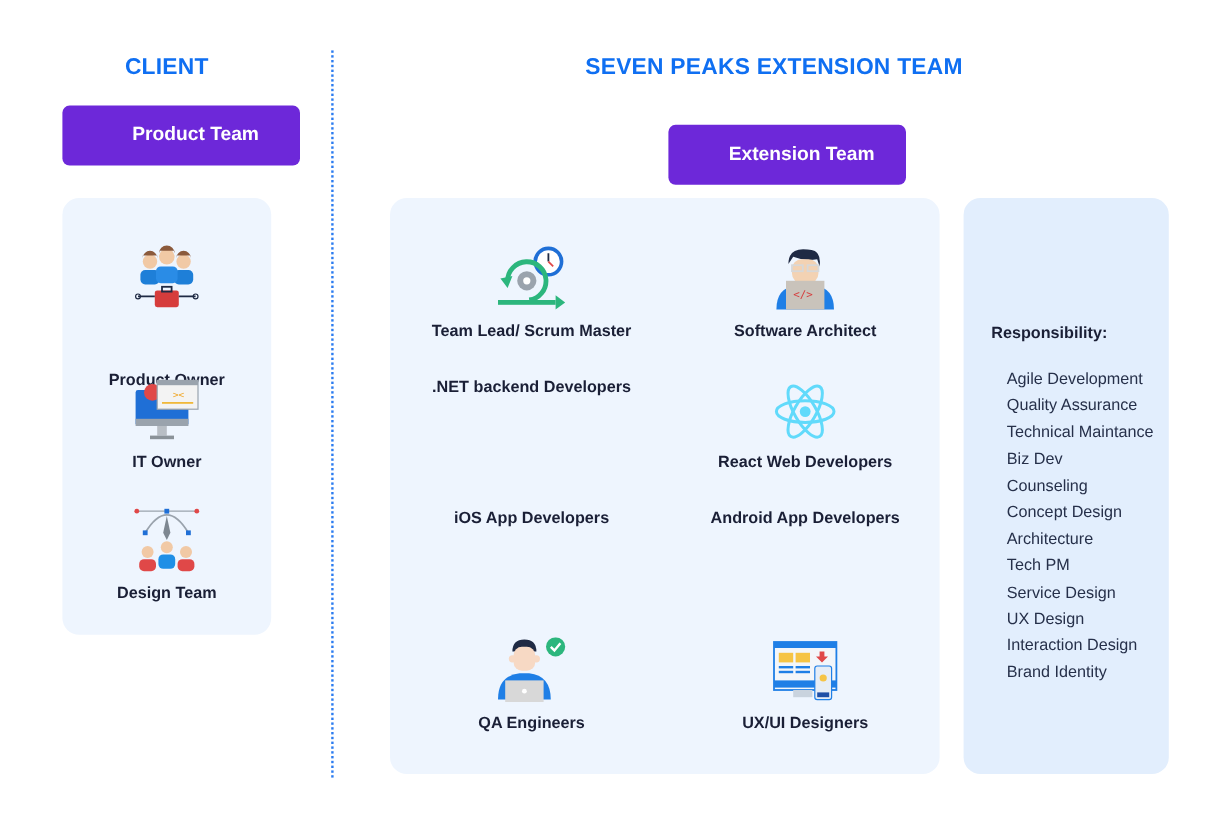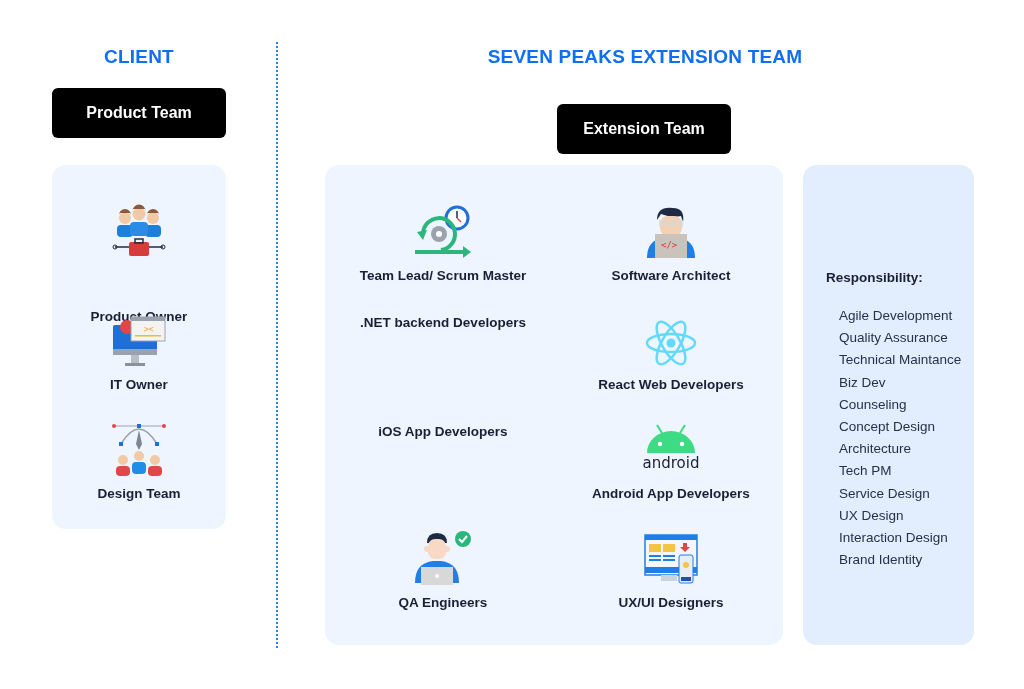--- a/index.html
+++ b/index.html
@@ -1,18 +1,18 @@
 <!DOCTYPE html>
 <html><head>
 <meta charset="utf-8">
 <style>
   html,body{margin:0;padding:0;}
   body{width:1024px;height:689px;background:#ffffff;position:relative;overflow:hidden;font-family:"Liberation Sans","DejaVu Sans",sans-serif;color:#14213d;}
   .heading{position:absolute;color:#0f6ff2;font-weight:bold;font-size:19px;text-align:center;letter-spacing:0.2px;}
-  .pill{position:absolute;background:#000000;color:#fff;font-weight:bold;font-size:16px;border-radius:6px;display:flex;align-items:center;justify-content:center;}
+  .pill{position:absolute;background:#6d28d9;color:#fff;font-weight:bold;font-size:16px;border-radius:6px;display:flex;align-items:center;justify-content:center;padding-left:24px;}
   .divider{position:absolute;left:276px;top:42px;height:606px;border-left:2px dotted #2c7cf0;}
   .panel{position:absolute;background:#eef5fe;border-radius:14px;}
   .panel.resp{background:#e2eefd;}
   .role{position:absolute;display:flex;flex-direction:column;align-items:center;width:220px;}
   .role .icon{height:62px;display:flex;align-items:flex-end;justify-content:center;}
   .role .label{margin-top:8px;font-size:13.5px;font-weight:bold;color:#1a1f36;white-space:nowrap;}
   .resp-title{position:absolute;left:826px;top:270px;font-size:13.5px;font-weight:bold;color:#1a1f36;}
   .resp-list{position:absolute;left:826px;top:292px;margin:13px;padding:0;list-style:none;}
   .resp-list li{font-size:13.5px;color:#26304a;line-height:22.2px;}
 </style>
@@ -141,30 +141,20 @@
     </svg>
   </div>
   <div class="label">React Web Developers</div>
 </div>
 
 <div class="role" style="left:333px;top:416px;">
   <div class="label">iOS App Developers</div>
 </div>
 
 <div class="role" style="left:561px;top:416px;">
-  <div class="icon" style="flex-direction:column;align-items:center;">
-    <svg width="52" height="30" viewBox="0 0 52 30">
-      <line x1="12" y1="2" x2="17" y2="10" stroke="#3ddc84" stroke-width="2"></line>
-      <line x1="40" y1="2" x2="35" y2="10" stroke="#3ddc84" stroke-width="2"></line>
-      <path d="M2 30 A24 22 0 0 1 50 30 Z" fill="#3ddc84"></path>
-      <circle cx="15" cy="21" r="2.2" fill="#fff"></circle>
-        <circle cx="37" cy="21" r="2.2" fill="#fff"></circle>
-    </svg>
-    <div style="font-size:15px;color:#1a1f36;line-height:16px;font-family:'DejaVu Sans',sans-serif;margin-top:2px;">android</div>
-  </div>
   <div class="label">Android App Developers</div>
 </div>
 
 <div class="role" style="left:333px;top:525px;">
   <div class="icon">
     <svg width="60" height="56" viewBox="0 0 60 56">
       <path d="M14 12 Q14 2 24 2 Q34 2 34 12 Z" fill="#1f2a44"></path>
       <rect x="15" y="8" width="18" height="20" rx="7" fill="#f7d9c4"></rect>
       <circle cx="14" cy="18" r="3" fill="#f7d9c4"></circle>
         <circle cx="34" cy="18" r="3" fill="#f7d9c4"></circle>

